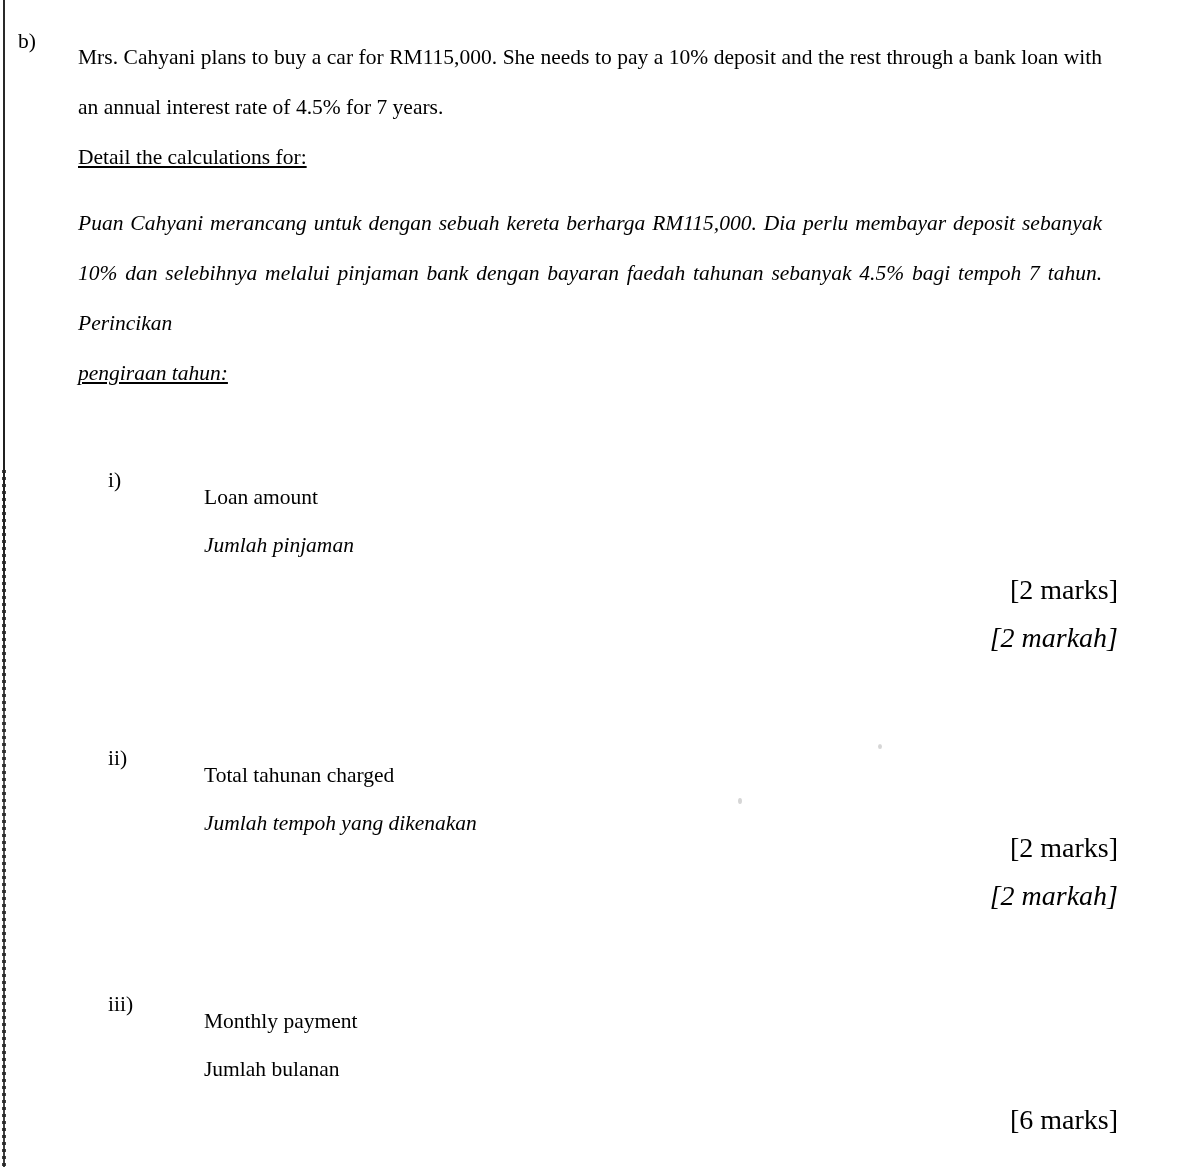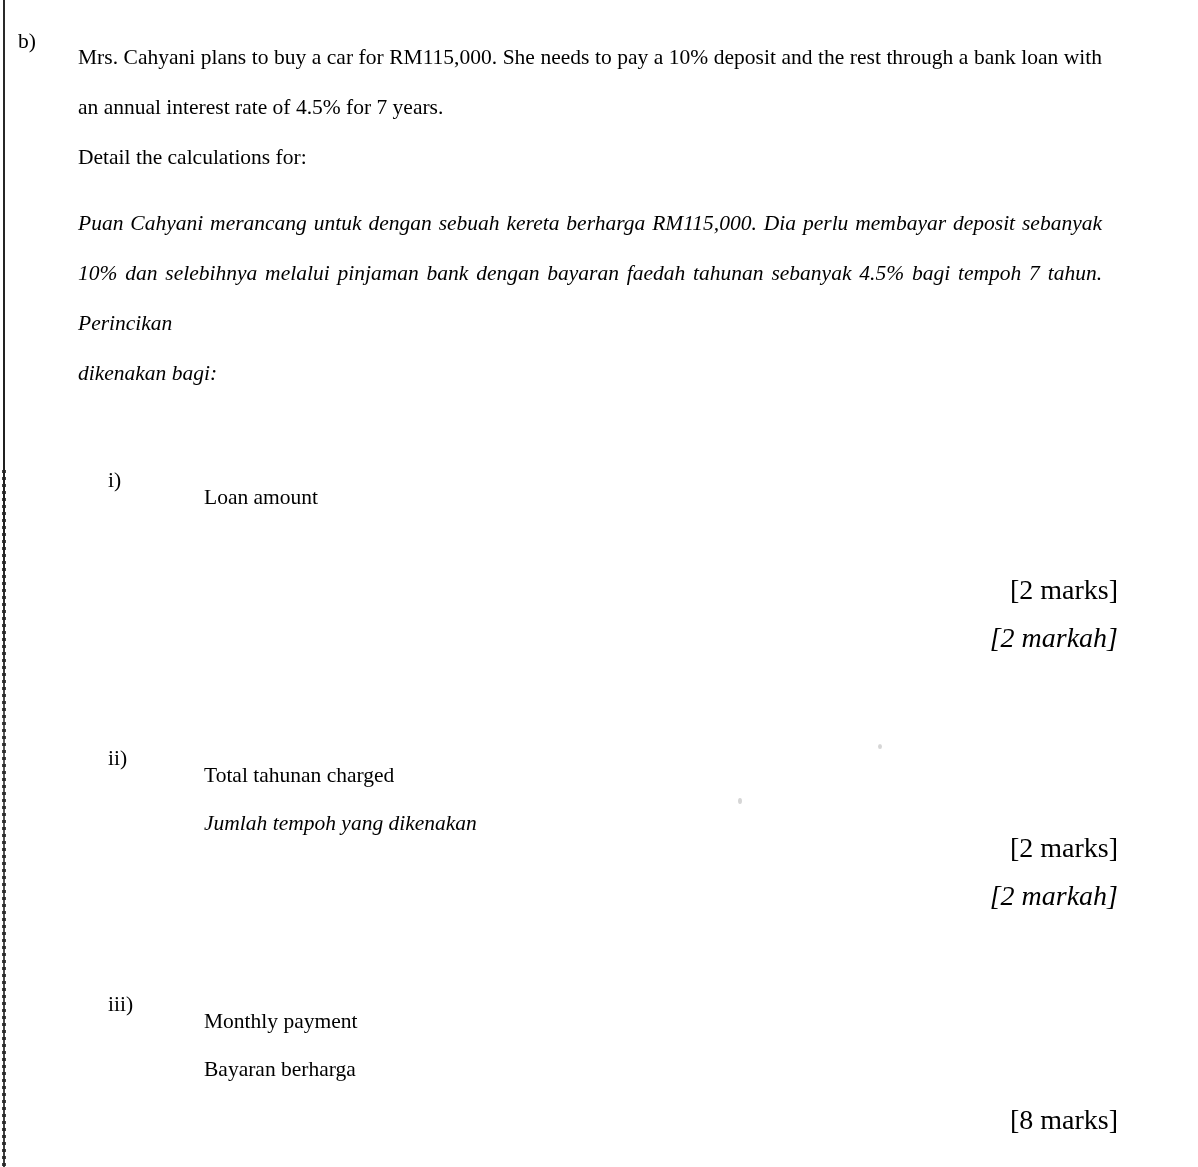--- a/index.html
+++ b/index.html
@@ -81,21 +81,21 @@
 
   .para {
     font-size: 21.5px;
     line-height: 50px;
     text-align: justify;
     text-justify: inter-word;
     margin: 16px;
   }
   .para.en { font-style: normal; }
   .para.ms { font-style: italic; }
-  .para .lastline { display: block; text-align: left; }
+  .para .lastline { display: block; text-align: left; text-decoration: underline; }
 
   
   .subitem {
     position: absolute;
     width: 1100px;
     left: 0;
   }
   .sub-num {
     position: absolute;
     left: 108px;
@@ -157,29 +157,30 @@
     <div class="item-marker">b)</div>
     <div class="item-body">
 
       <p class="para en"><span>Mrs. Cahyani plans to buy a car for RM115,000. She needs to pay a 10% deposit</span>
         <span>and the rest through a bank loan with an annual interest rate of 4.5% for 7 years.</span>
         <span class="lastline">Detail the calculations for:</span></p>
 
       <p class="para ms"><span>Puan Cahyani merancang untuk dengan sebuah kereta berharga RM115,000. Dia</span>
         <span>perlu membayar deposit sebanyak 10% dan selebihnya melalui pinjaman bank</span>
         <span>dengan bayaran faedah tahunan sebanyak 4.5% bagi tempoh 7 tahun. Perincikan</span>
-        <span class="lastline">dikenakan bagi:</span></p>
+        <span class="lastline">pengiraan tahun:</span></p>
 
     </div>
   </div>
 
   <div class="subitem" style="top:456px;">
     <div class="sub-num">i)</div>
     <div class="sub-labels">
       <div class="sub-label en">Loan amount</div>
+      <div class="sub-label ms">Jumlah pinjaman</div>
     </div>
   </div>
   <div class="marks-group" style="top:566px;">
     <div class="marks en">[2 marks]</div>
     <div class="marks ms">[2 markah]</div>
   </div>
 
   <div class="subitem" style="top:734px;">
     <div class="sub-num">ii)</div>
     <div class="sub-labels">
@@ -189,20 +190,20 @@
   </div>
   <div class="marks-group" style="top:824px;">
     <div class="marks en">[2 marks]</div>
     <div class="marks ms">[2 markah]</div>
   </div>
 
   <div class="subitem" style="top:980px;">
     <div class="sub-num">iii)</div>
     <div class="sub-labels">
       <div class="sub-label en">Monthly payment</div>
-      <div class="sub-label ms-upright">Bayaran berharga</div>
+      <div class="sub-label ms-upright">Jumlah bulanan</div>
     </div>
   </div>
   <div class="marks-group" style="top:1096px;">
-    <div class="marks en">[8 marks]</div>
+    <div class="marks en">[6 marks]</div>
   </div>
 
 </div>
 
 </body></html>

